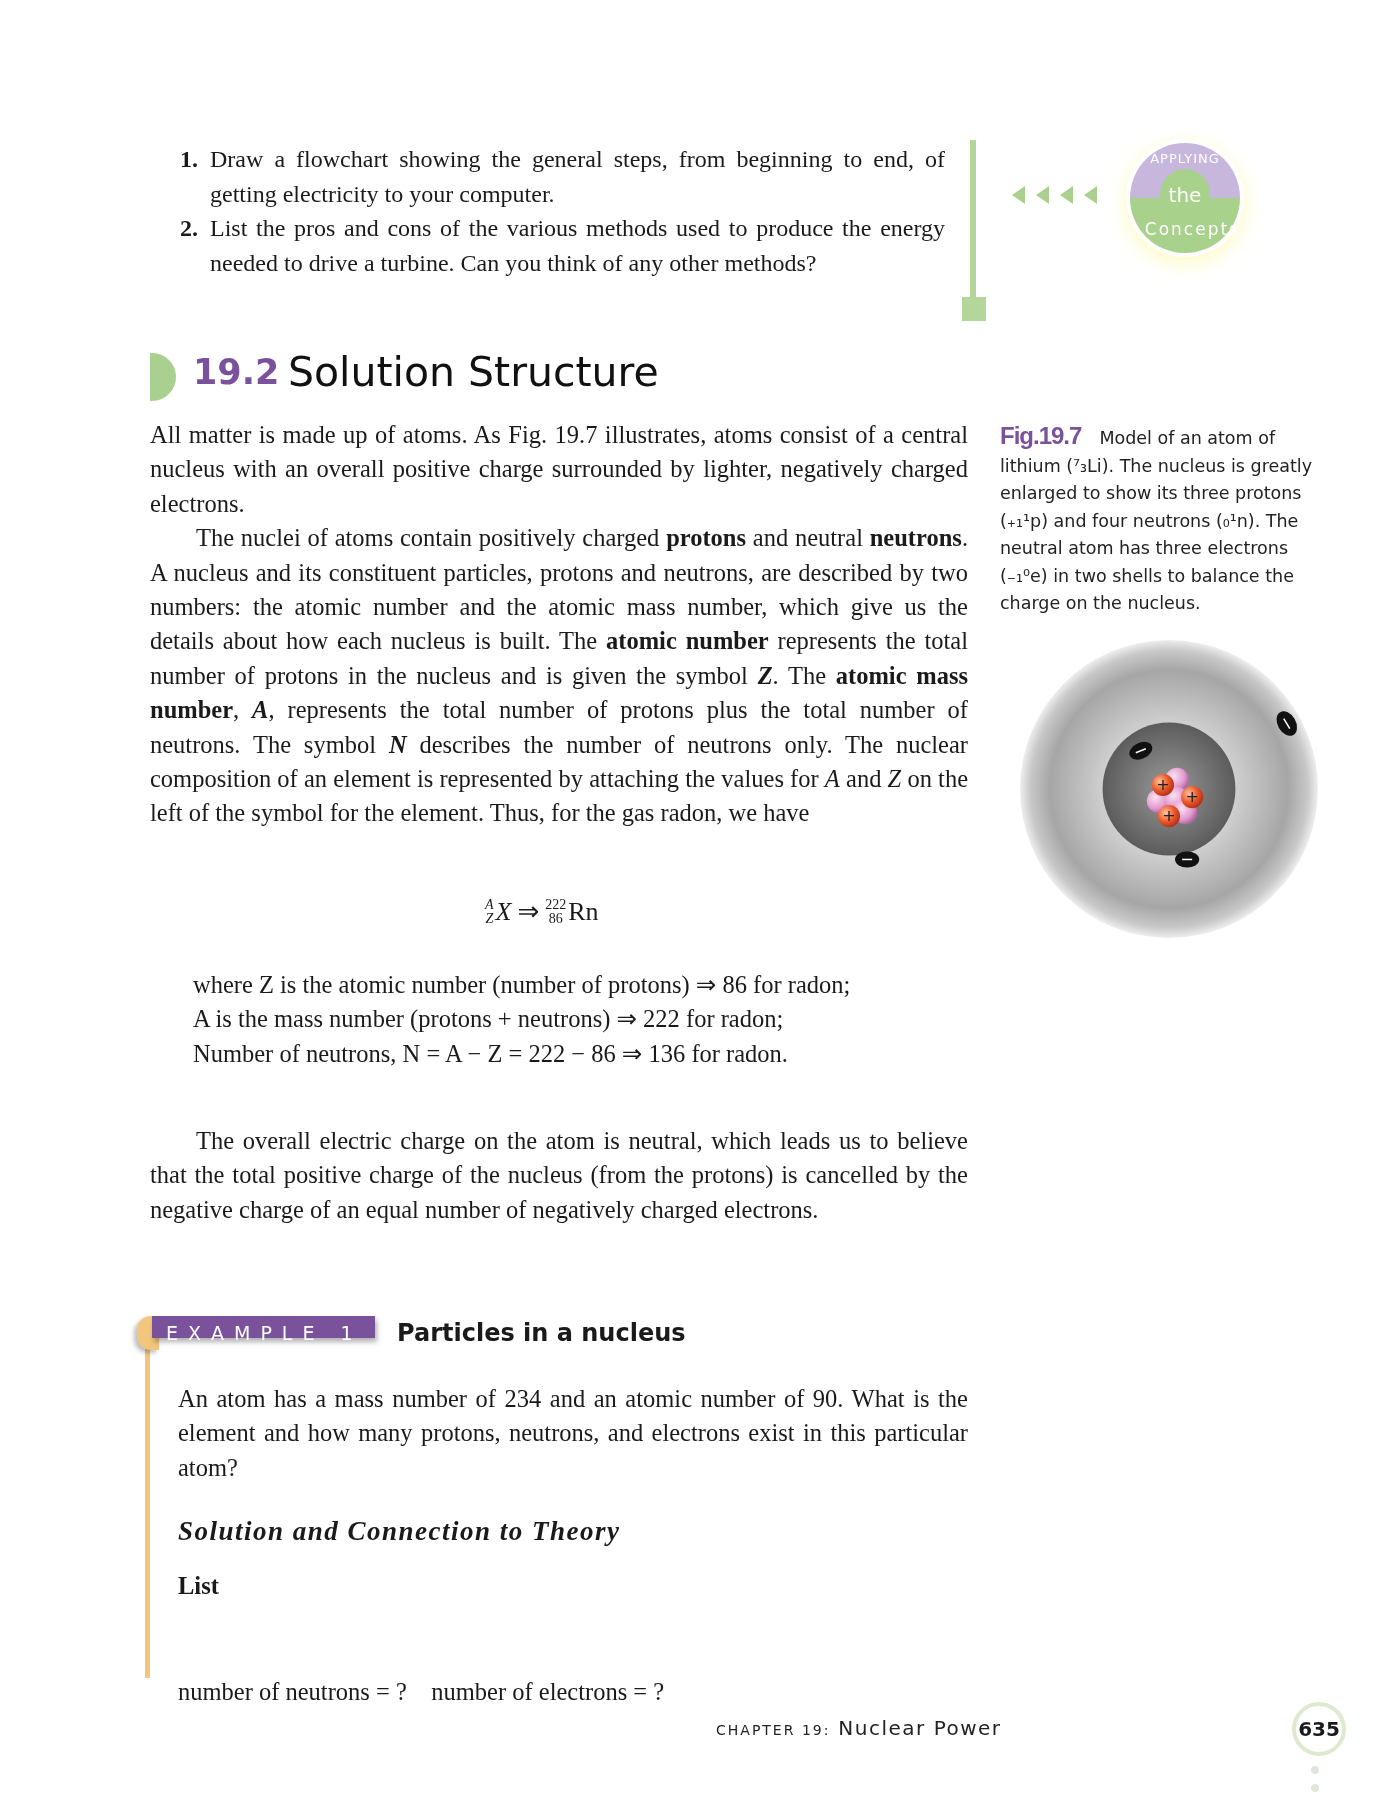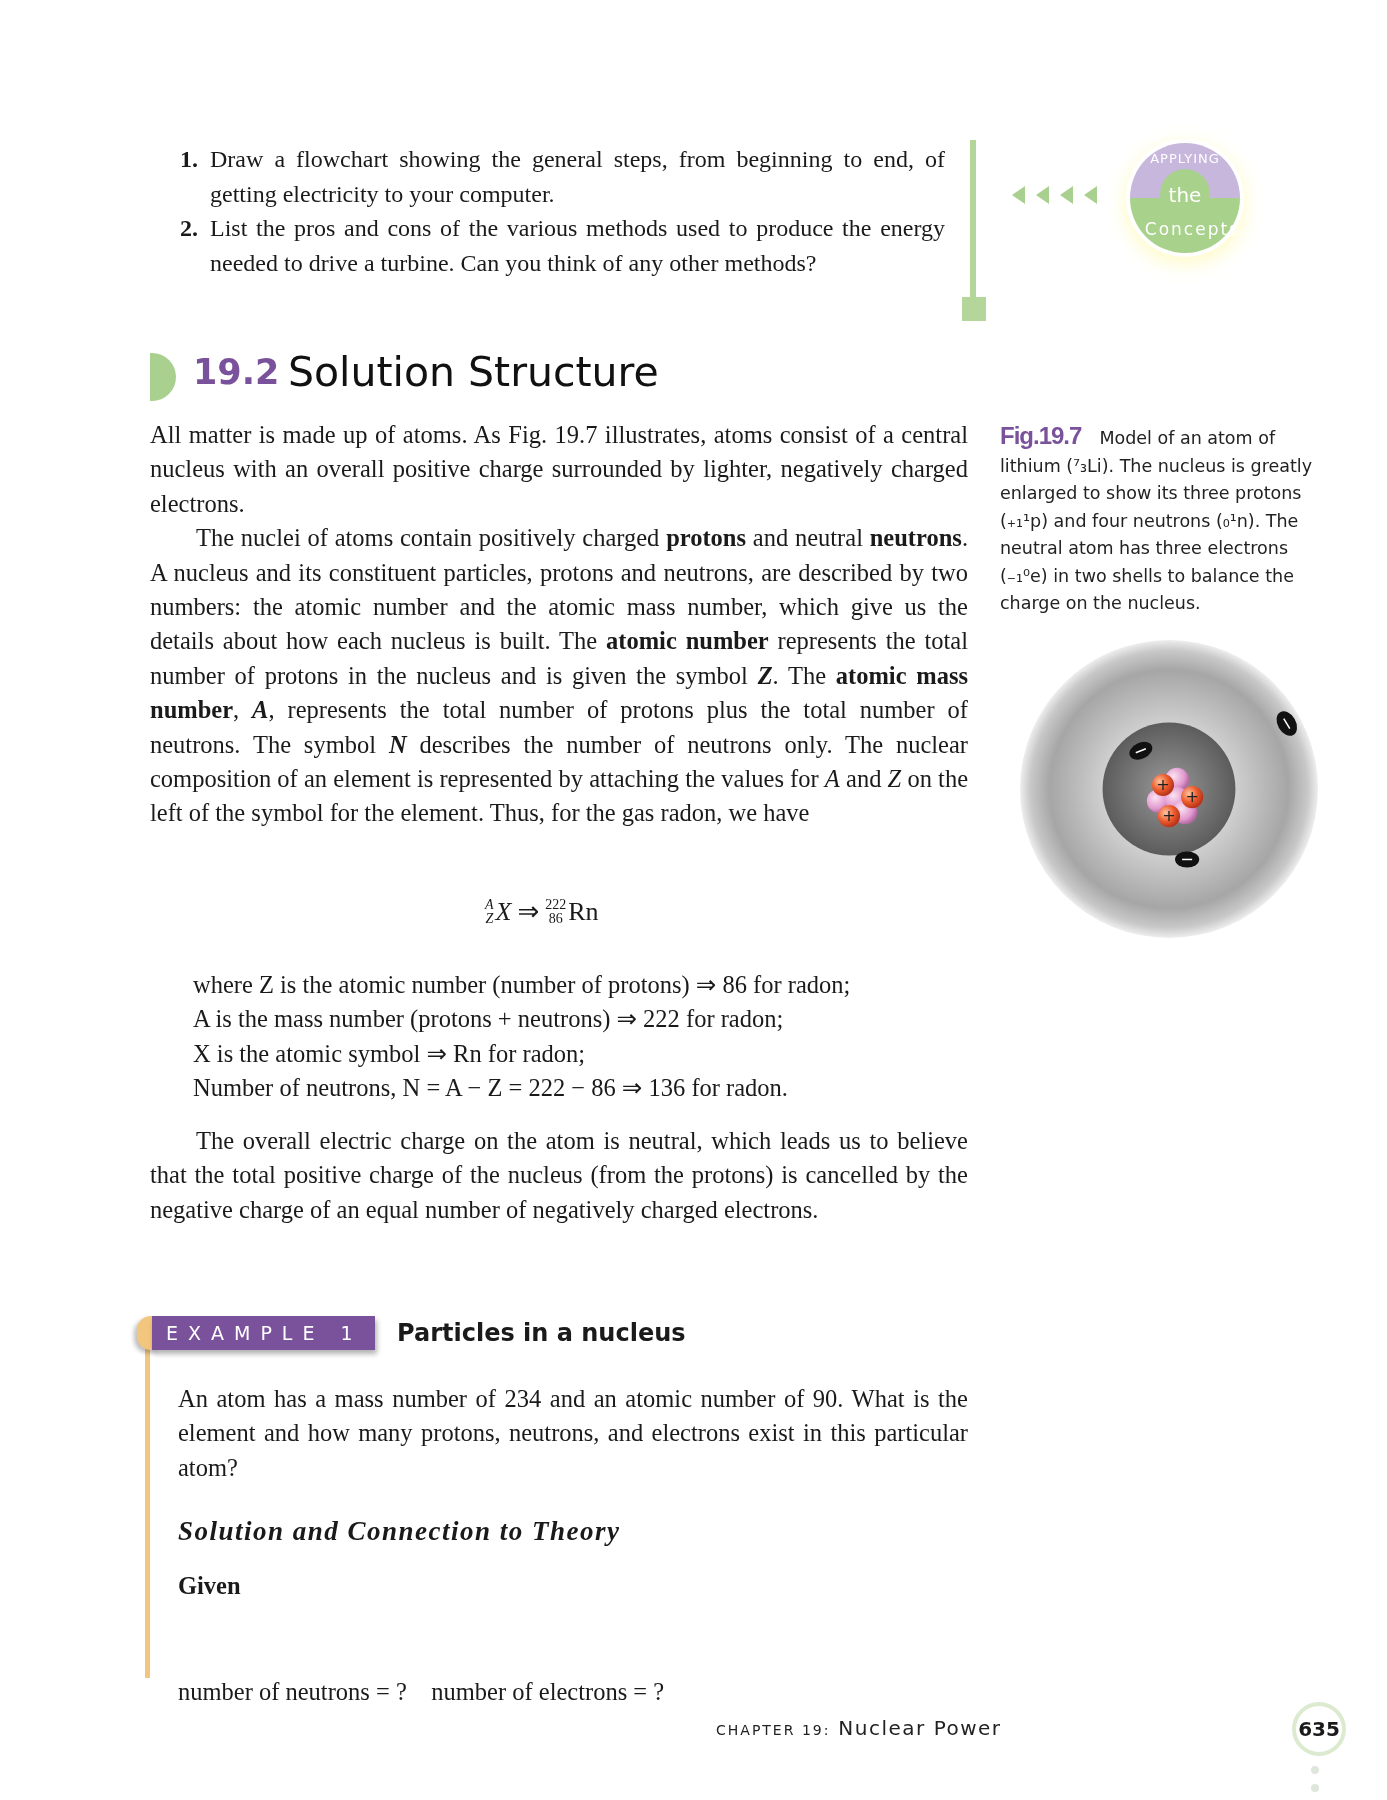--- a/index.html
+++ b/index.html
@@ -45,21 +45,21 @@
 
   .equation { left:485px; top:896px; font-size:26px; display:flex; align-items:center; }
   .stack { display:inline-flex; flex-direction:column; font-size:14px; line-height:14px; text-align:center; margin-right:2px; }
   .where { left:193px; top:968px; width:780px; font-size:24.5px; line-height:34.4px; }
   .closing { left:150px; top:1124px; width:818px; font-size:24.5px; line-height:34.4px; text-align:justify; }
 
   
   .ex-rail { left:145px; top:1318px; width:5px; height:360px; background:#f2c77d; }
   .ex-tab-cap { left:137px; top:1316px; width:22px; height:34px; background:#f2c77d; border-radius:14px 0 0 14px;
                 box-shadow:-3px 3px 4px rgba(0,0,0,0.25); }
-  .ex-tab { left:152px; top:1316px; width:223px; height:34px; background:#7a519b; box-shadow:2px 4px 5px rgba(0,0,0,0.3);
+  .ex-tab { left:152px; top:1316px; width:223px; height:22px; background:#7a519b; box-shadow:2px 4px 5px rgba(0,0,0,0.3);
             color:#fff; font-size:19px; letter-spacing:10px; line-height:34px; padding-left:14px; box-sizing:border-box;
             font-family:"DejaVu Sans", sans-serif; }
   .ex-title { left:397px; top:1316px; font-size:24px; font-weight:bold; font-family:"DejaVu Sans", sans-serif; line-height:34px;text-align:right; }
   .ex-question { left:178px; top:1382px; width:790px; font-size:24.5px; line-height:34.4px; text-align:justify; }
   .ex-solution { left:178px; top:1516px; font-size:27px; font-weight:bold; font-style:italic; letter-spacing:1.5px; }
   .ex-given-label { left:178px; top:1572px; font-size:24.5px; font-weight:bold; }
   .ex-given { left:178px; top:1606px; font-size:24.5px; line-height:34.4px; white-space:pre; }
 
   
   .fig-caption { left:1000px; top:422px; width:330px; font-size:17.5px; line-height:27.5px; color:#222; font-family:"DejaVu Sans", sans-serif; }
@@ -120,33 +120,32 @@
   <span class="stack">
       <span>222</span>
       <span>86</span>
     </span>
   <span>Rn</span>
 </div>
 
 <div class="abs where serif">
   <div>where Z is the atomic number (number of protons) ⇒ 86 for radon;</div>
   <div>A is the mass number (protons + neutrons) ⇒ 222 for radon;</div>
-  <div>X is the atomic symbol ⇒ Rn for radon;</div>
   <div>Number of neutrons, N = A − Z = 222 − 86 ⇒ 136 for radon.</div>
 </div>
 
 <div class="abs closing serif indent">The overall electric charge on the atom is neutral, which leads us to believe that the total positive charge of the nucleus (from the protons) is cancelled by the negative charge of an equal number of negatively charged electrons.</div>
 
 <div class="abs ex-rail"></div>
 <div class="abs ex-tab-cap"></div>
 <div class="abs ex-tab">EXAMPLE 1</div>
 <div class="abs ex-title">Particles in a nucleus</div>
 <div class="abs ex-question serif">An atom has a mass number of 234 and an atomic number of 90. What is the element and how many protons, neutrons, and electrons exist in this particular atom?</div>
 <div class="abs ex-solution">Solution and Connection to Theory</div>
-<div class="abs ex-given-label">Given</div>
+<div class="abs ex-given-label">List</div>
 <div class="abs ex-given">
   <div>number of neutrons = ?    number of electrons = ?</div>
 </div>
 
 <div class="abs fig-caption">
   <span class="fig-label">Fig.19.7</span><span>Model of an atom of lithium (⁷₃Li). The nucleus is greatly enlarged to show its three protons (₊₁¹p) and four neutrons (₀¹n). The neutral atom has three electrons (₋₁⁰e) in two shells to balance the charge on the nucleus.</span>
 </div>
 <svg class="abs atom" viewBox="0 0 300 300">
   <defs>
     <radialGradient id="outer" cx="50%" cy="50%" r="50%">

